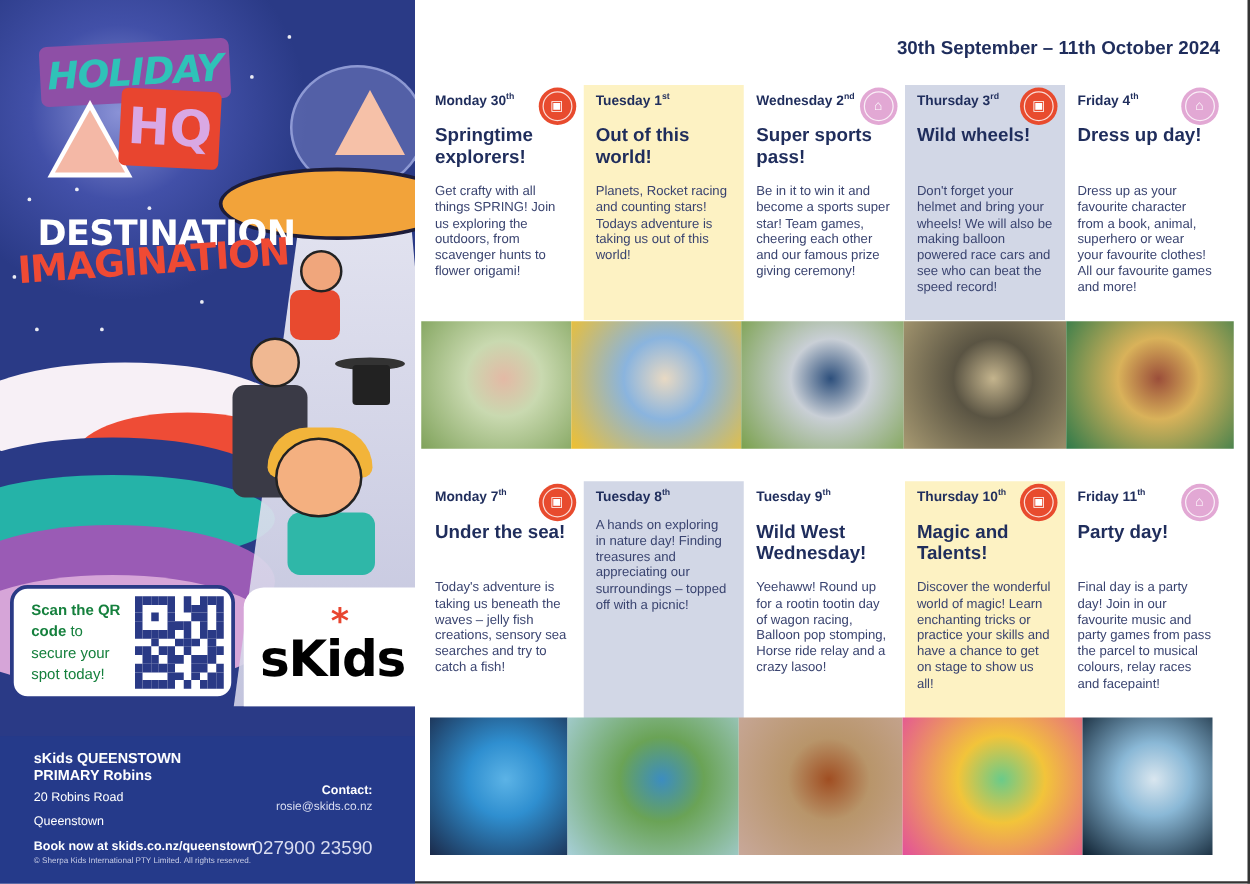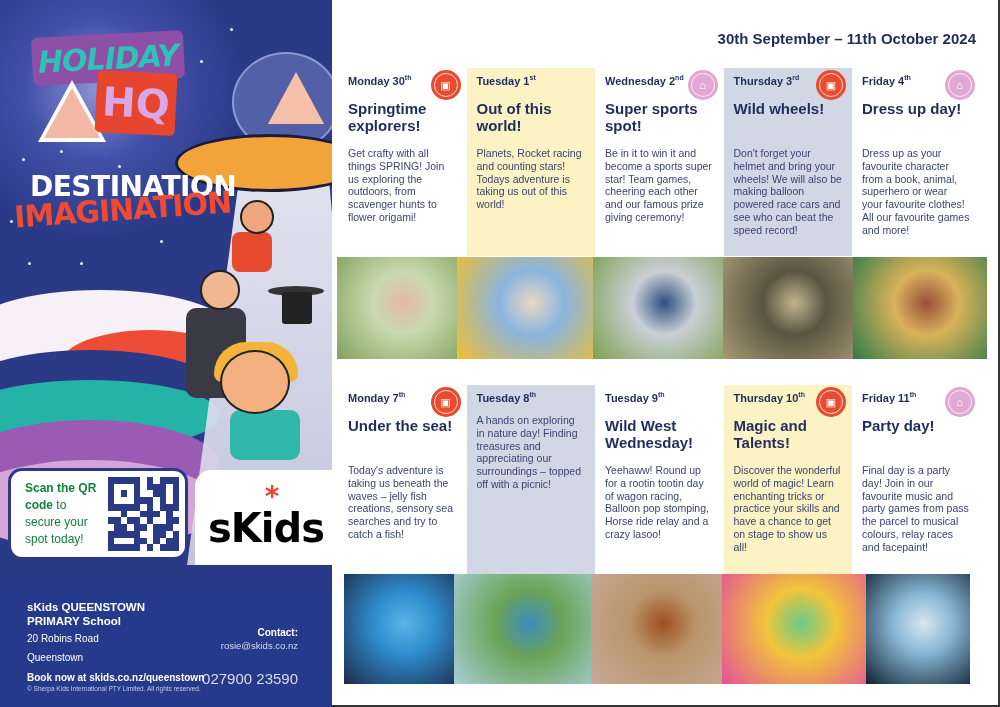--- a/index.html
+++ b/index.html
@@ -376,21 +376,21 @@
 
   <div class="skids-card">
     <div class="skids-star">*</div>
     <div class="skids-logo">sKids</div>
   </div>
 
 
   <div class="contact-block">
     <div class="school-name">
       <span>sKids QUEENSTOWN</span><br>
-      <span>PRIMARY  School</span>
+      <span>PRIMARY  Robins</span>
     </div>
     <div class="addr1">20 Robins Road</div>
     <div class="addr2">Queenstown</div>
     <div class="contact-label">Contact:</div>
     <div class="contact-email">rosie@skids.co.nz</div>
     <div class="contact-phone">027900 23590</div>
     <div class="book-now">Book now at skids.co.nz/queenstown</div>
     <div class="copyright">© Sherpa Kids International PTY Limited. All rights reserved.</div>
   </div>
 </div>
@@ -407,21 +407,21 @@
           <div class="badge-ring">▣</div>
         </div>
       </div>
       <div class="day yellow">
         <div class="day-label"><span>Tuesday 1</span><sup>st</sup></div>
         <div class="day-title">Out of this world!</div>
         <div class="day-desc">Planets, Rocket racing and counting stars! Todays adventure is taking us out of this world!</div>
       </div>
       <div class="day">
         <div class="day-label"><span>Wednesday 2</span><sup>nd</sup></div>
-        <div class="day-title">Super sports spot!</div>
+        <div class="day-title">Super sports pass!</div>
         <div class="day-desc">Be in it to win it and become a sports super star! Team games, cheering each other and our famous prize giving ceremony!</div>
         <div class="badge pink">
           <div class="badge-ring">⌂</div>
         </div>
       </div>
       <div class="day blue">
         <div class="day-label"><span>Thursday 3</span><sup>rd</sup></div>
         <div class="day-title">Wild wheels!</div>
         <div class="day-desc">Don't forget your helmet and bring your wheels! We will also be making balloon powered race cars and see who can beat the speed record!</div>
         <div class="badge orange">

